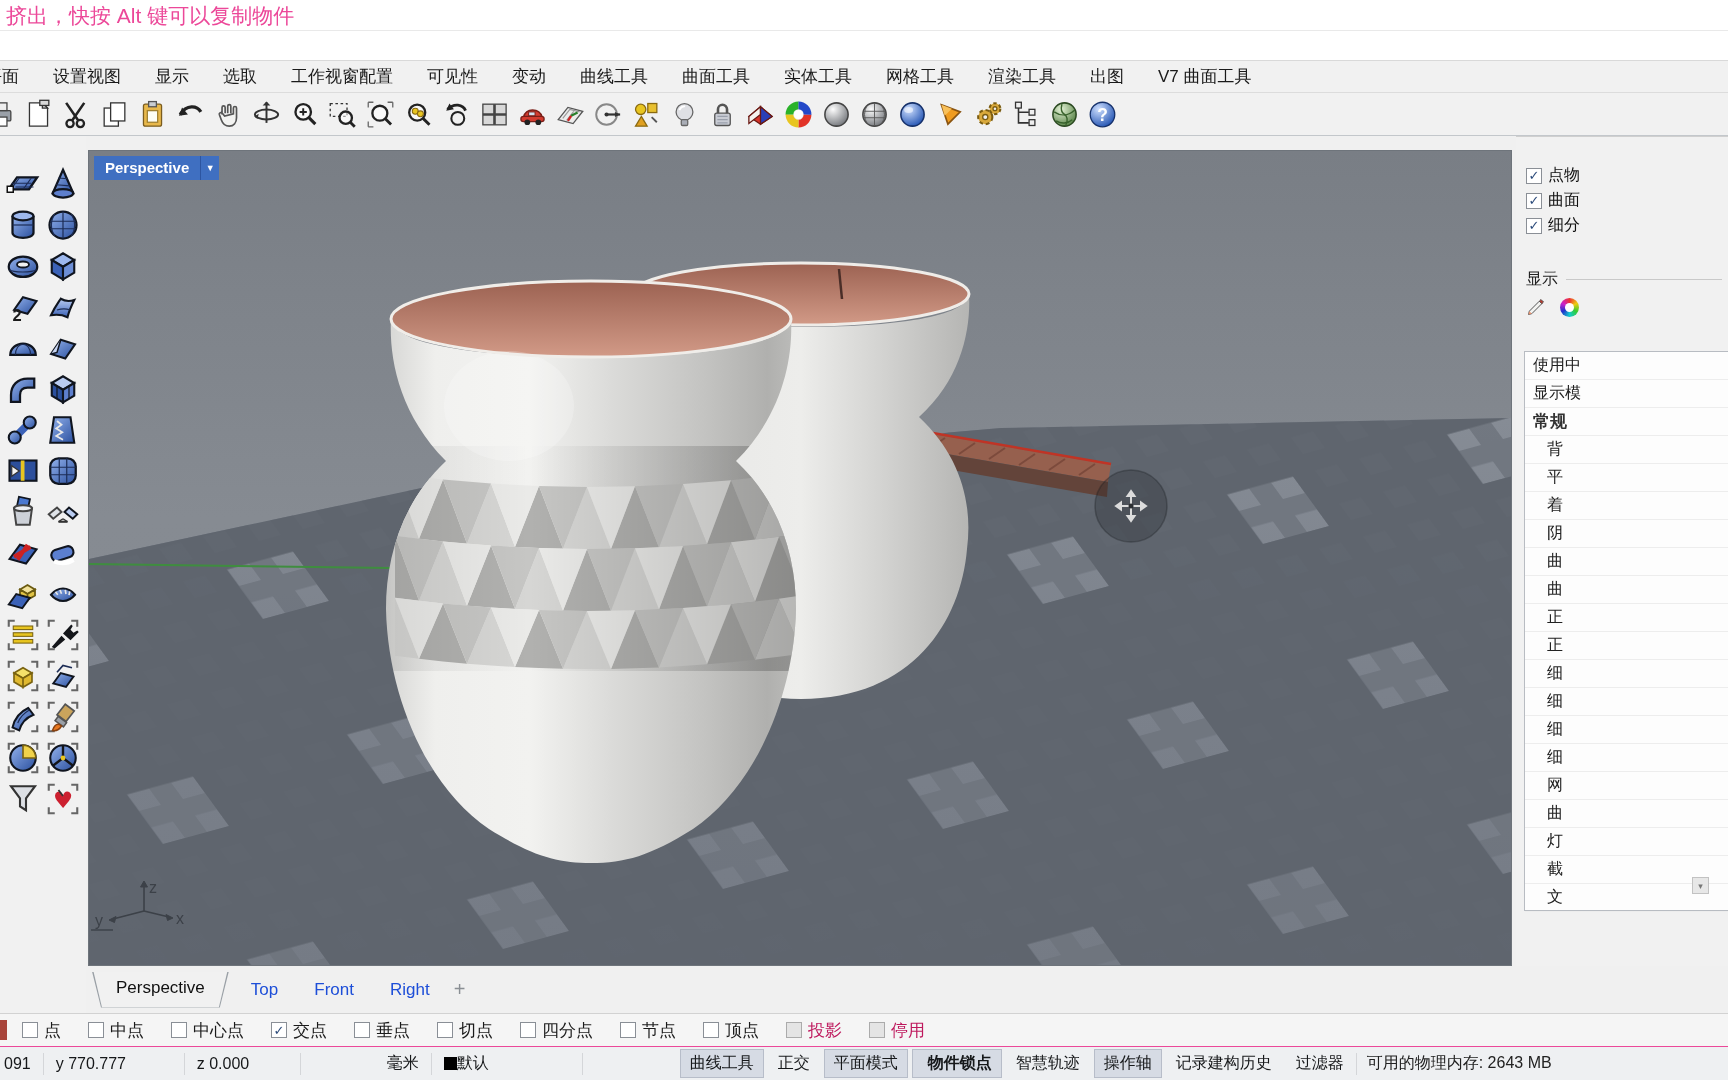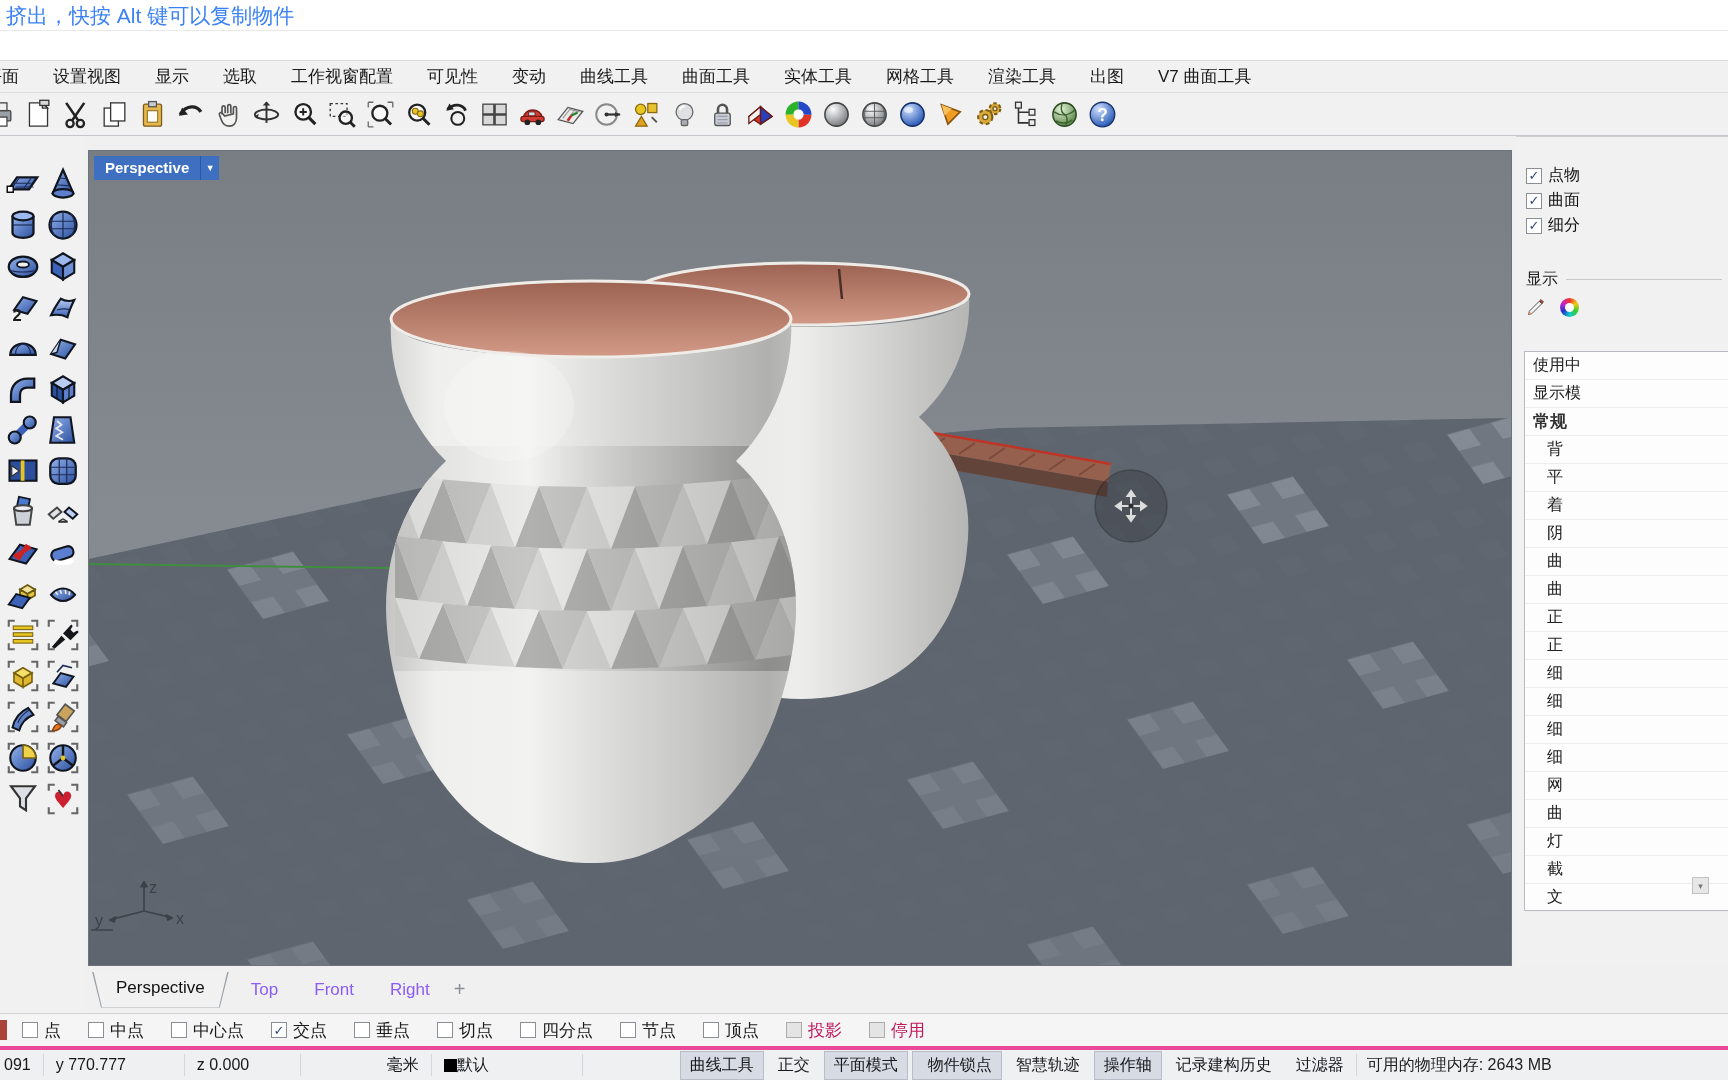--- a/index.html
+++ b/index.html
@@ -2,21 +2,21 @@
 <html><head>
 <meta charset="utf-8">
 <style>
   html,body{margin:0;padding:0;width:1728px;height:1080px;overflow:hidden;
     font-family:"Liberation Sans","DejaVu Sans",sans-serif;background:#f0f0f0;
     -webkit-font-smoothing:antialiased;}
   *{box-sizing:border-box;}
 
   
   #cmdbar{position:absolute;left:0;top:0;width:1728px;height:60px;background:#fff;}
-  #cmd-history{position:absolute;left:6px;top:2px;font-size:21px;color:#3b82f6;white-space:nowrap;}
+  #cmd-history{position:absolute;left:6px;top:2px;font-size:21px;color:#ec4899;white-space:nowrap;}
   #cmd-input{position:absolute;left:0;top:30px;width:1728px;height:29px;background:#fff;border-top:1px solid #e9e9e9;}
 
   
   #menubar{position:absolute;left:0;top:60px;width:1728px;height:32px;background:#f1f1f1;
     border-top:1px solid #d9d9d9;display:flex;align-items:center;gap:34px;overflow:hidden;
     font-size:17px;color:#1a1a1a;}
   #menubar span{white-space:nowrap;cursor:default;}
   #menubar span:first-child{margin-left:-15px;}
 
   
@@ -65,38 +65,38 @@
   .scroll-corner{position:absolute;left:176px;top:740px;width:17px;height:17px;background:#e7e7e7;
     border:1px solid #c2c2c2;font-size:9px;color:#777;display:flex;align-items:center;justify-content:center;}
 
   
   #vtabs{position:absolute;left:86px;top:966px;width:1642px;height:47px;background:#f0f0f0;
     display:flex;align-items:center;font-size:17px;color:#222;}
   .vtab-active-outer{margin-left:6px;clip-path:polygon(0 0,100% 0,calc(100% - 9px) 100%,9px 100%);
     background:#9aa0a6;padding:0;height:36px;display:flex;}
   .vtab-active-inner{clip-path:polygon(1.5px 0,calc(100% - 1.5px) 0,calc(100% - 10px) 100%,10px 100%);
     background:#f1f1f1;padding:6px 24px 0;height:36px;font-size:17px;color:#111;}
-  .vtab{padding:4px 14px;margin-left:8px;color:#8b5cf6;margin-top:16px;}
+  .vtab{padding:4px 14px;margin-left:8px;color:#1d4ed8;margin-top:16px;}
   .vtab-add{margin-left:10px;color:#8a8f94;font-size:20px;}
 
   
   #osnap{position:absolute;left:0;top:1013px;width:1728px;height:33px;background:#f5f5f5;
     border-top:1px solid #d2d2d2;display:flex;align-items:center;gap:27px;font-size:17px;color:#1a1a1a;overflow:hidden;}
   #osnap .cut-sliver{width:7px;height:20px;background:#a8443a;margin-right:-12px;flex:0 0 auto;}
   .os-item{display:flex;align-items:center;gap:6px;white-space:nowrap;}
   .os-item.disabled{color:#be185d;}
 
   
   #statusbar{position:absolute;left:0;top:1046px;width:1728px;height:34px;background:#eef0f2;
-    border-top:4px solid #ec4899;display:flex;align-items:center;font-size:16px;color:#16181a;overflow:hidden;}
+    border-top:1px solid #ec4899;display:flex;align-items:center;font-size:16px;color:#16181a;overflow:hidden;}
   .st-cell{padding:0 12px;white-space:nowrap;}
   .st-sep{width:1px;height:22px;background:#d4d6d9;flex:0 0 auto;}
   .st-toggle{padding:4px 10px;margin:0 2px;white-space:nowrap;}
   .st-toggle.active{background:#d6dbe4;box-shadow:inset 0 0 0 1px #b7bdc9;}
-  .st-toggle.bold{font-weight:normal;padding-left:16px;}
+  .st-toggle.bold{font-weight:bold;padding-left:16px;}
   #st-mem{padding:0 10px;color:#222;white-space:nowrap;}
 </style>
 </head>
 <body>
 
 <svg width="0" height="0" style="position:absolute">
   <defs>
     <radialGradient id="gGray" cx="35%" cy="28%" r="80%">
         <stop offset="0" stop-color="#fdfdfd"></stop>
         <stop offset="1" stop-color="#6e7176"></stop>

